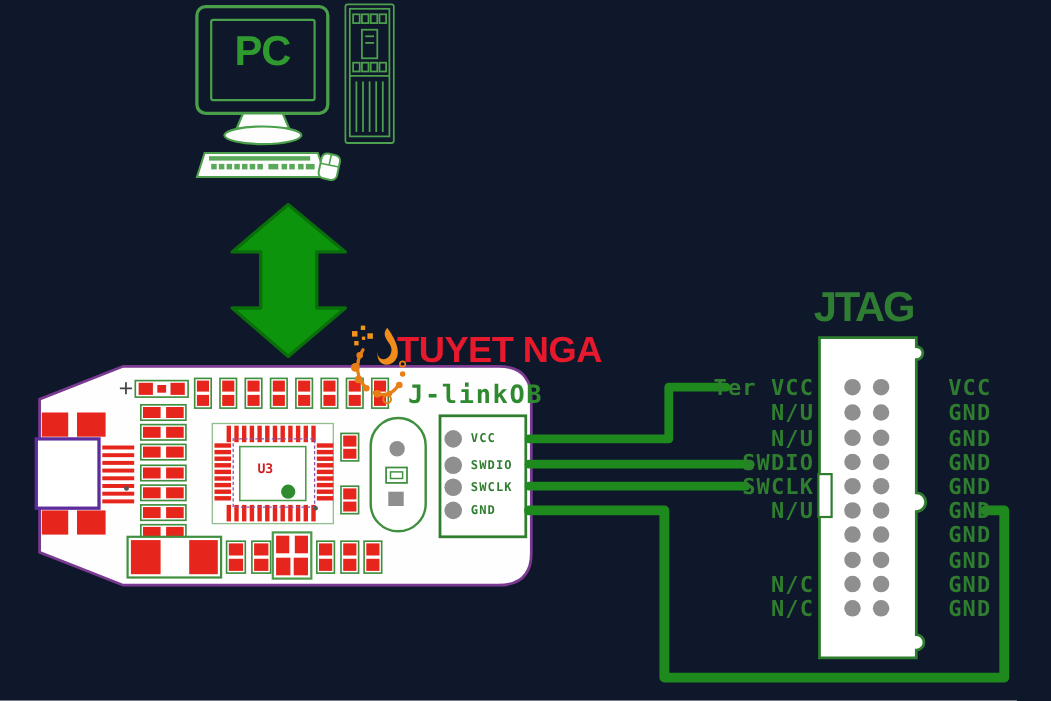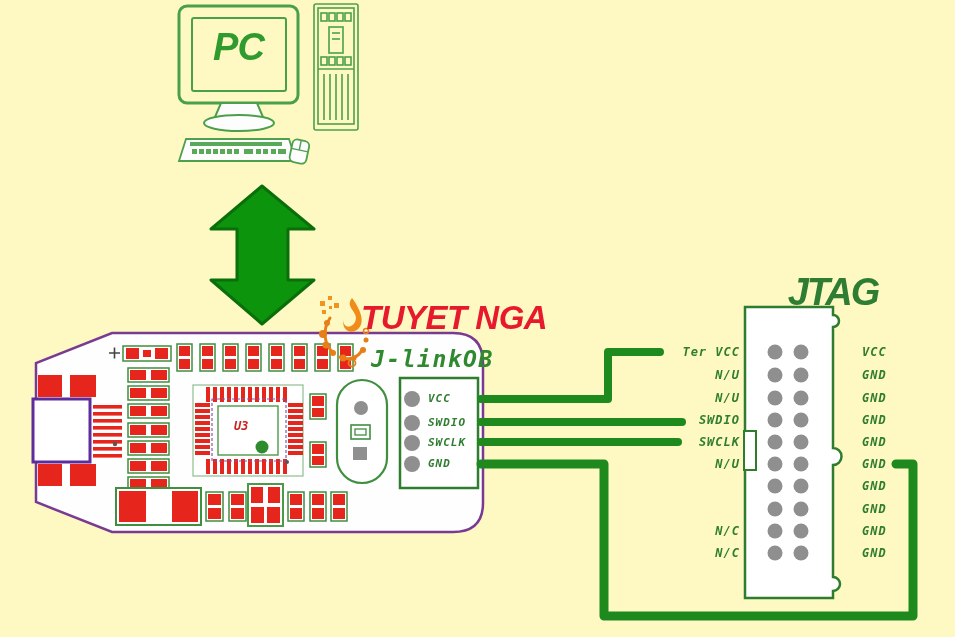--- a/index.html
+++ b/index.html
@@ -1,32 +1,32 @@
 <!DOCTYPE html>
 <html><head>
 <meta charset="utf-8">
 <style>
   html,body{margin:0;padding:0;background:#fff;}
-  #canvas{position:relative;width:955px;height:637px;background:#fef9c3;overflow:hidden;
-          font-family:"Liberation Sans",sans-serif;font-style:italic;}
+  #canvas{position:relative;width:955px;height:637px;background:#0f172a;overflow:hidden;
+          font-family:"Liberation Sans",sans-serif;}
   #art{position:absolute;left:0;top:0;width:955px;height:637px;}
   .txt{position:absolute;white-space:pre;}
   .pc-label{left:191px;top:26px;width:95px;text-align:center;font-size:38px;font-weight:bold;
             color:#2f9b2f;letter-spacing:-1px;}
   .wm-title{left:361px;top:299px;font-size:33px;font-weight:800;color:#e7192d;letter-spacing:-0.5px;}
   .wm-sub{left:356px;top:334px;width:200px;text-align:center;font-size:14px;font-weight:bold;color:#e7273a;}
   .board-name{left:371px;top:346px;font-family:"DejaVu Sans Mono",monospace;font-weight:bold;
               font-size:23px;letter-spacing:1.5px;color:#2f8a2f;}
   .chip-label{left:234px;top:419px;font-family:"DejaVu Sans Mono",monospace;font-weight:bold;
               font-size:12px;color:#cf1f1f;}
   .bpin{font-family:"DejaVu Sans Mono",monospace;font-weight:bold;font-size:11px;
         letter-spacing:1px;color:#2f7d2f;left:428px;}
-  .jtag-title{left:735px;top:271px;width:100px;text-align:center;font-size:38px;font-weight:bold;
-              color:#2e7d32;letter-spacing:-2px;margin-left:48px;}
-  .jpin{font-family:"DejaVu Sans Mono",monospace;font-weight:bold;font-size:12px;
+  .jtag-title{left:735px;top:259px;width:100px;text-align:center;font-size:38px;font-weight:bold;
+              color:#2e7d32;letter-spacing:-2px;}
+  .jpin{font-family:"DejaVu Sans Mono",monospace;font-weight:bold;font-size:20px;
         letter-spacing:1px;color:#2f7d2f;line-height:22px;height:22px;}
   .jpin.l{left:600px;width:140px;text-align:right;}
   .jpin.r{left:862px;width:110px;text-align:left;}
 </style>
 </head>
 <body>
 
 <div id="canvas">
 
   <svg id="art" viewBox="0 0 955 637" xmlns="http://www.w3.org/2000/svg">

